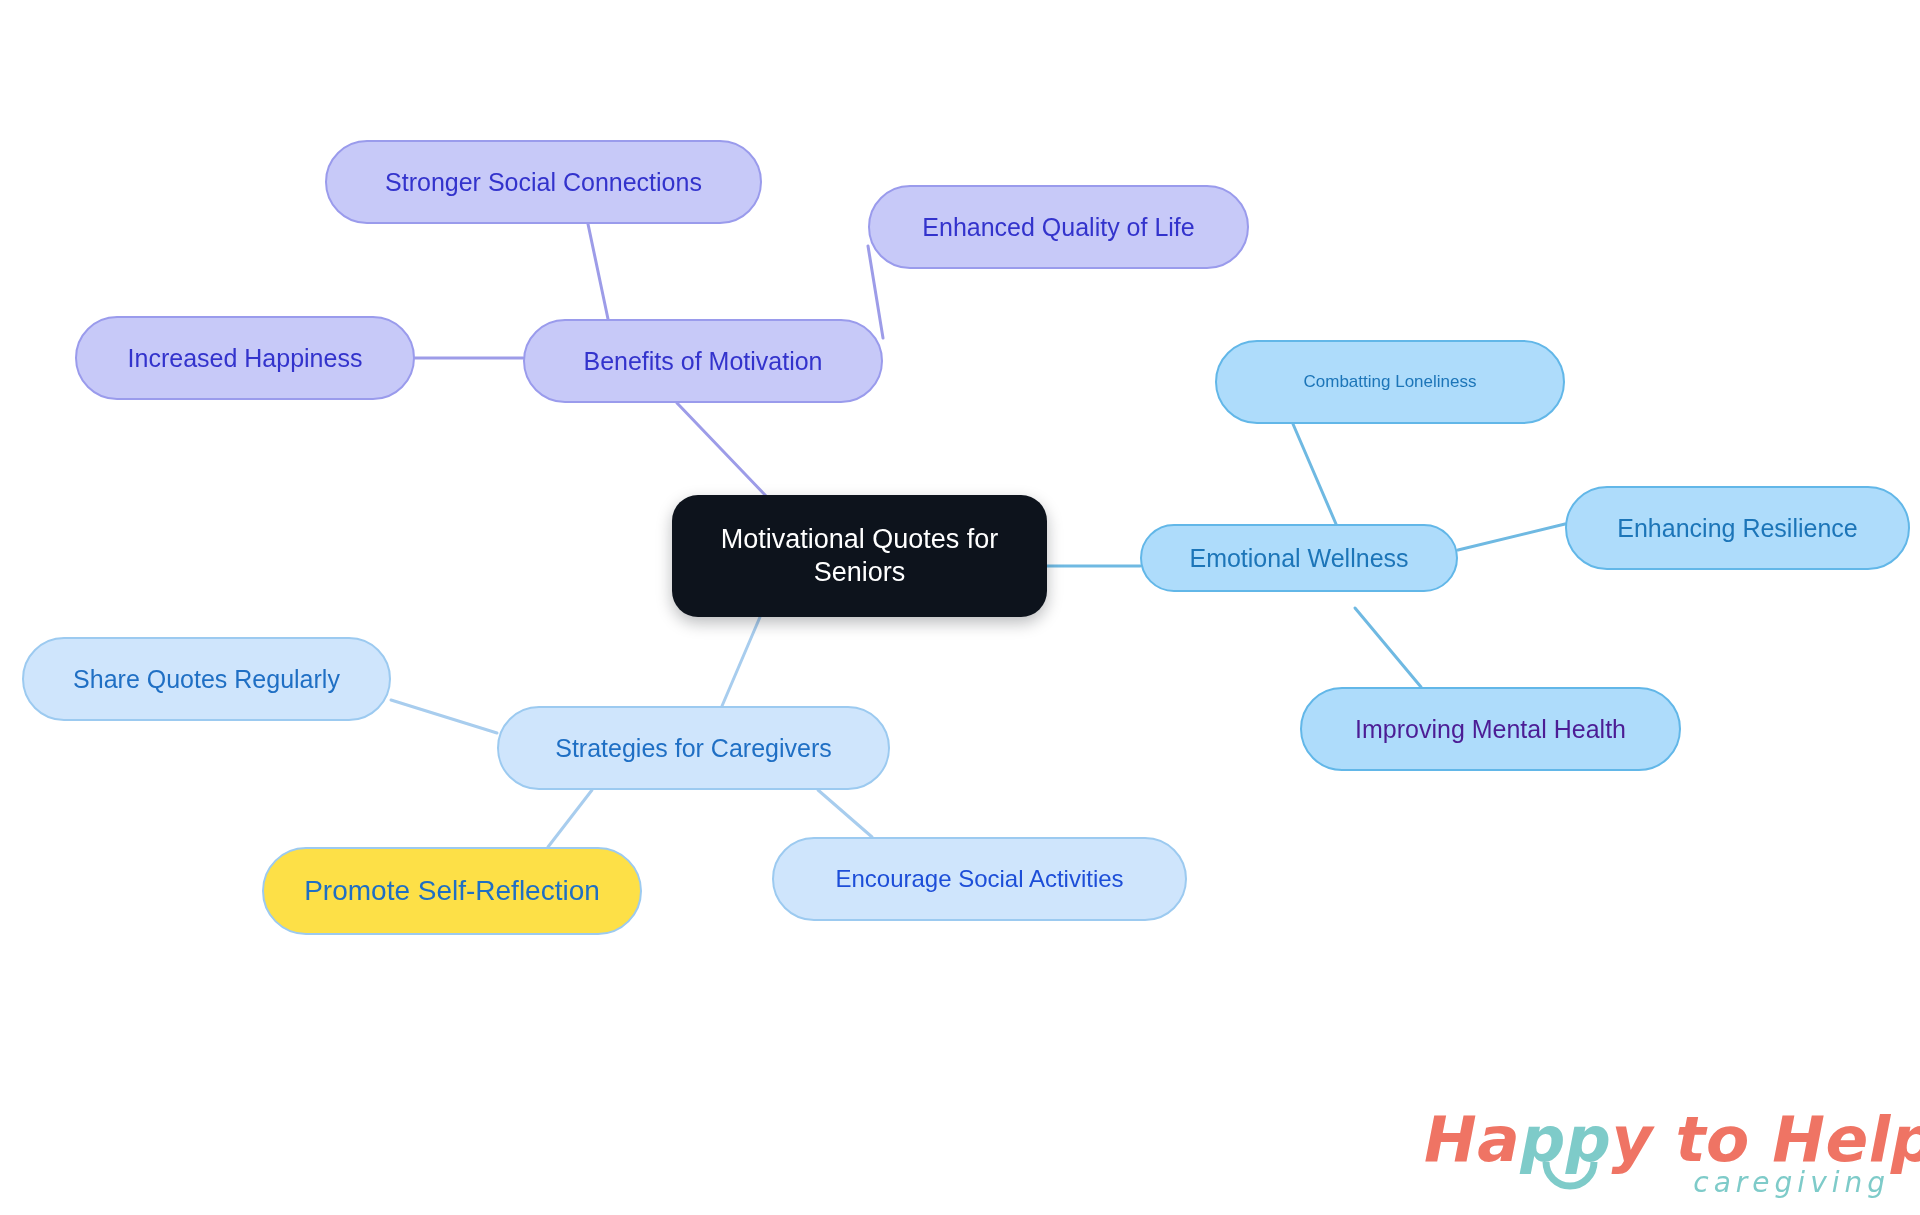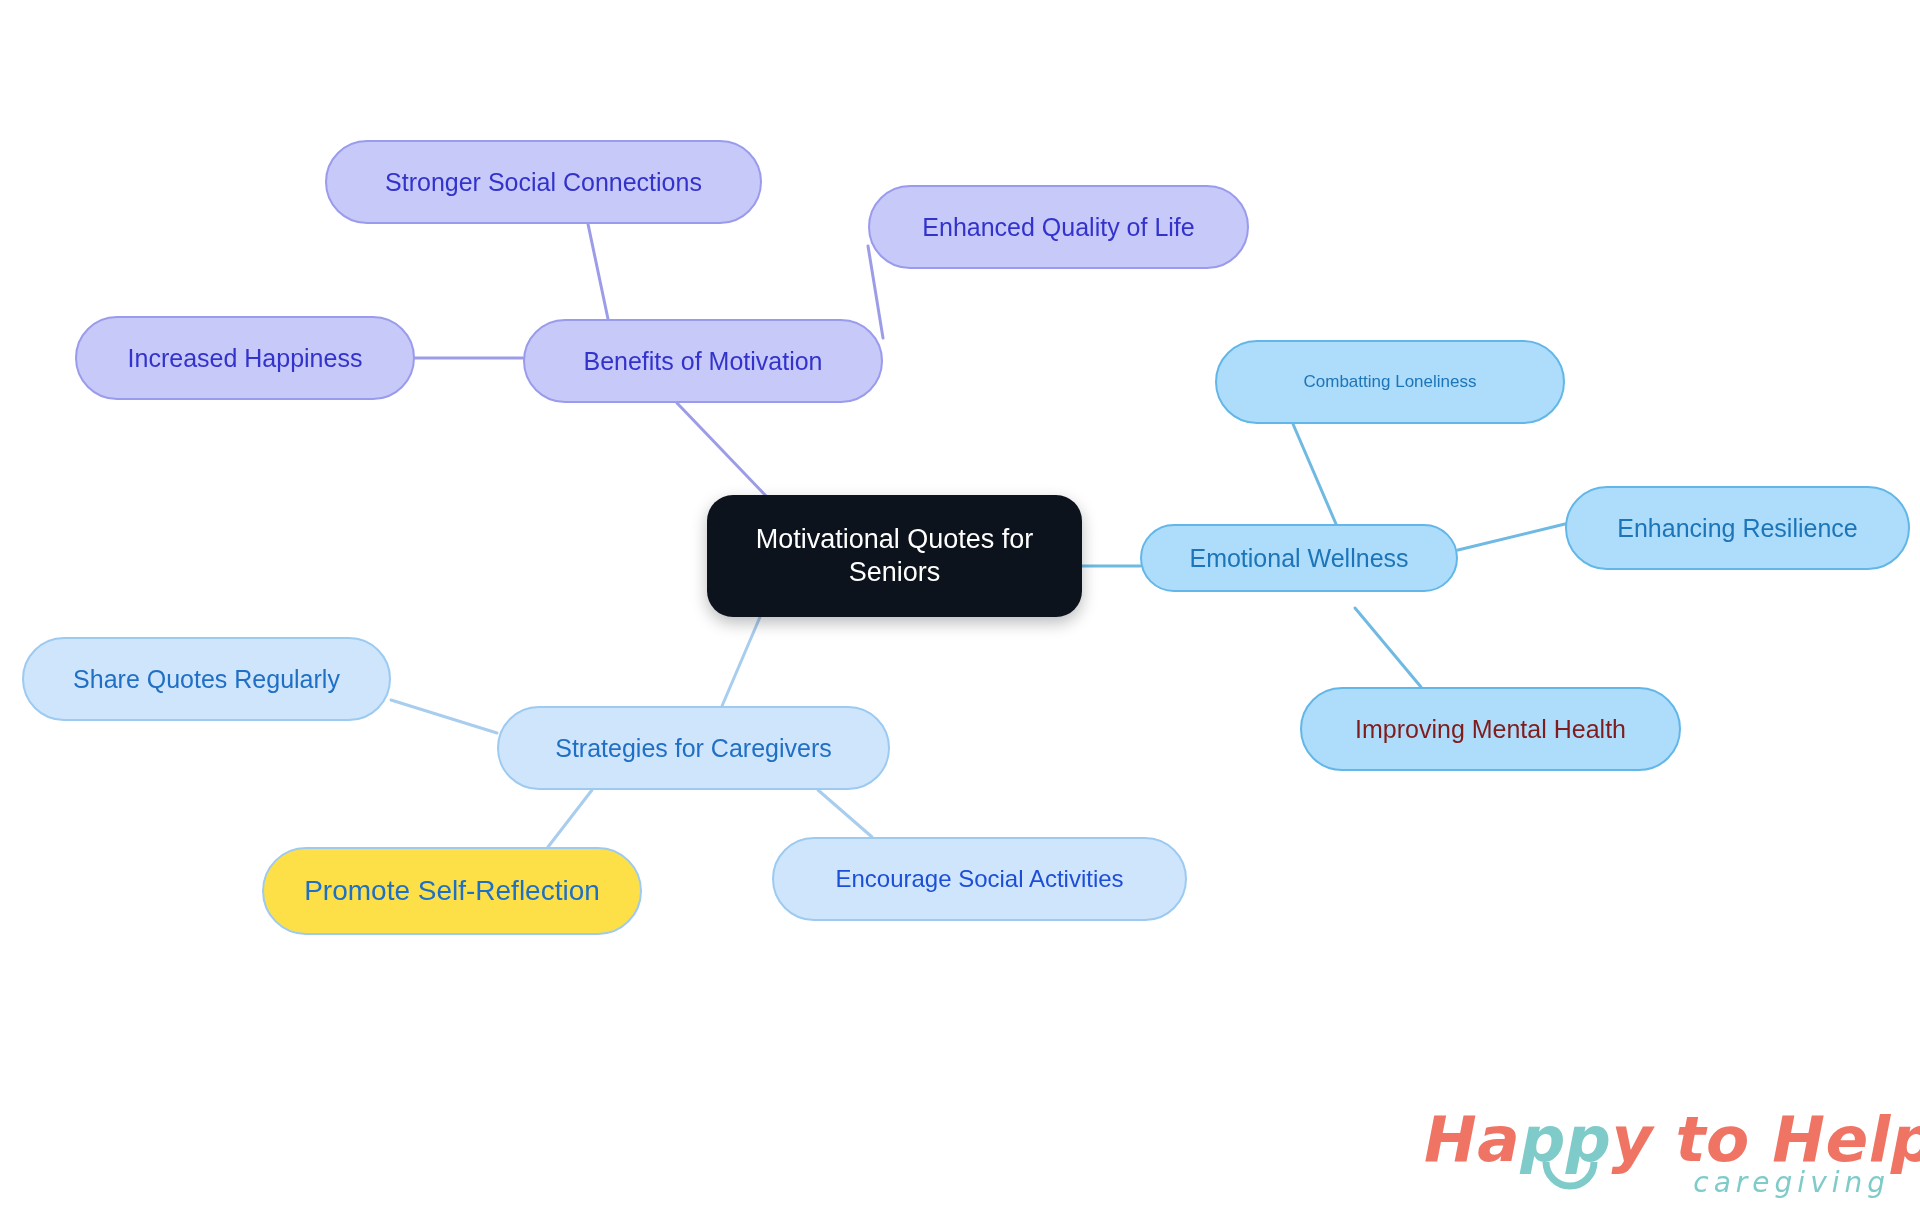--- a/index.html
+++ b/index.html
@@ -100,30 +100,30 @@
       <line x1="1336" y1="524" x2="1293" y2="424" stroke="#6fb9e2" stroke-width="3" stroke-linecap="round"></line>
       <line x1="1458" y1="550" x2="1565" y2="524" stroke="#6fb9e2" stroke-width="3" stroke-linecap="round"></line>
       <line x1="1355" y1="608" x2="1421" y2="687" stroke="#6fb9e2" stroke-width="3" stroke-linecap="round"></line>
       <line x1="760" y1="617" x2="722" y2="706" stroke="#a8cdee" stroke-width="3" stroke-linecap="round"></line>
       <line x1="497" y1="733" x2="391" y2="700" stroke="#a8cdee" stroke-width="3" stroke-linecap="round"></line>
       <line x1="592" y1="790" x2="548" y2="847" stroke="#a8cdee" stroke-width="3" stroke-linecap="round"></line>
       <line x1="818" y1="790" x2="872" y2="837" stroke="#a8cdee" stroke-width="3" stroke-linecap="round"></line>
     </svg>
 
   <div id="nodes">
-      <div class="node root" style="left: 672px; top: 495px; width: 375px; height: 122px; background: rgb(13, 19, 28); color: rgb(255, 255, 255); font-size: 27px; margin-left: 35px;">Motivational Quotes for
+      <div class="node root" style="left: 672px; top: 495px; width: 375px; height: 122px; background: rgb(13, 19, 28); color: rgb(255, 255, 255); font-size: 27px;">Motivational Quotes for
 Seniors</div>
       <div class="node" style="left: 523px; top: 319px; width: 360px; height: 84px; background: rgb(199, 201, 248); border-color: rgb(154, 155, 236); color: rgb(51, 51, 204); font-size: 25px;">Benefits of Motivation</div>
       <div class="node" style="left: 325px; top: 140px; width: 437px; height: 84px; background: rgb(199, 201, 248); border-color: rgb(154, 155, 236); color: rgb(51, 51, 204); font-size: 25px; text-align: center;">Stronger Social Connections</div>
       <div class="node" style="left: 868px; top: 185px; width: 381px; height: 84px; background: rgb(199, 201, 248); border-color: rgb(154, 155, 236); color: rgb(51, 51, 204); font-size: 25px;">Enhanced Quality of Life</div>
       <div class="node" style="left: 75px; top: 316px; width: 340px; height: 84px; background: rgb(199, 201, 248); border-color: rgb(154, 155, 236); color: rgb(51, 51, 204); font-size: 25px;">Increased Happiness</div>
       <div class="node" style="left: 1140px; top: 524px; width: 318px; height: 68px; background: rgb(174, 220, 251); border-color: rgb(98, 183, 232); color: rgb(28, 117, 184); font-size: 25px;">Emotional Wellness</div>
       <div class="node" style="left: 1215px; top: 340px; width: 350px; height: 84px; background: rgb(174, 220, 251); border-color: rgb(98, 183, 232); color: rgb(28, 117, 184); font-size: 17px;">Combatting Loneliness</div>
       <div class="node" style="left: 1565px; top: 486px; width: 345px; height: 84px; background: rgb(174, 220, 251); border-color: rgb(98, 183, 232); color: rgb(28, 117, 184); font-size: 25px;">Enhancing Resilience</div>
-      <div class="node" style="left: 1300px; top: 687px; width: 381px; height: 84px; background: rgb(174, 220, 251); border-color: rgb(98, 183, 232); color: #7f1d1d; font-size: 25px;">Improving Mental Health</div>
+      <div class="node" style="left: 1300px; top: 687px; width: 381px; height: 84px; background: rgb(174, 220, 251); border-color: rgb(98, 183, 232); color: #4c1d95; font-size: 25px;">Improving Mental Health</div>
       <div class="node" style="left: 497px; top: 706px; width: 393px; height: 84px; background: rgb(207, 229, 252); border-color: rgb(156, 202, 240); color: rgb(31, 111, 196); font-size: 25px;">Strategies for Caregivers</div>
       <div class="node" style="left: 22px; top: 637px; width: 369px; height: 84px; background: rgb(207, 229, 252); border-color: rgb(156, 202, 240); color: rgb(31, 111, 196); font-size: 25px;">Share Quotes Regularly</div>
       <div class="node" style="left: 262px; top: 847px; width: 380px; height: 88px; background: #fde047; border-color: rgb(156, 202, 240); color: rgb(31, 111, 196); font-size: 28px;">Promote Self-Reflection</div>
       <div class="node" style="left: 772px; top: 837px; width: 415px; height: 84px; background: rgb(207, 229, 252); border-color: rgb(156, 202, 240); color: #1d4ed8; font-size: 24px;">Encourage Social Activities</div>
     </div>
 
   <div id="logo">
     <div class="wordmark">
       <span style="color: rgb(239, 116, 100);">Ha</span><span style="color: rgb(126, 203, 201);">pp</span><span style="color: rgb(239, 116, 100);">y</span><span style="color: rgb(239, 116, 100);"> to Help</span>
     </div>

